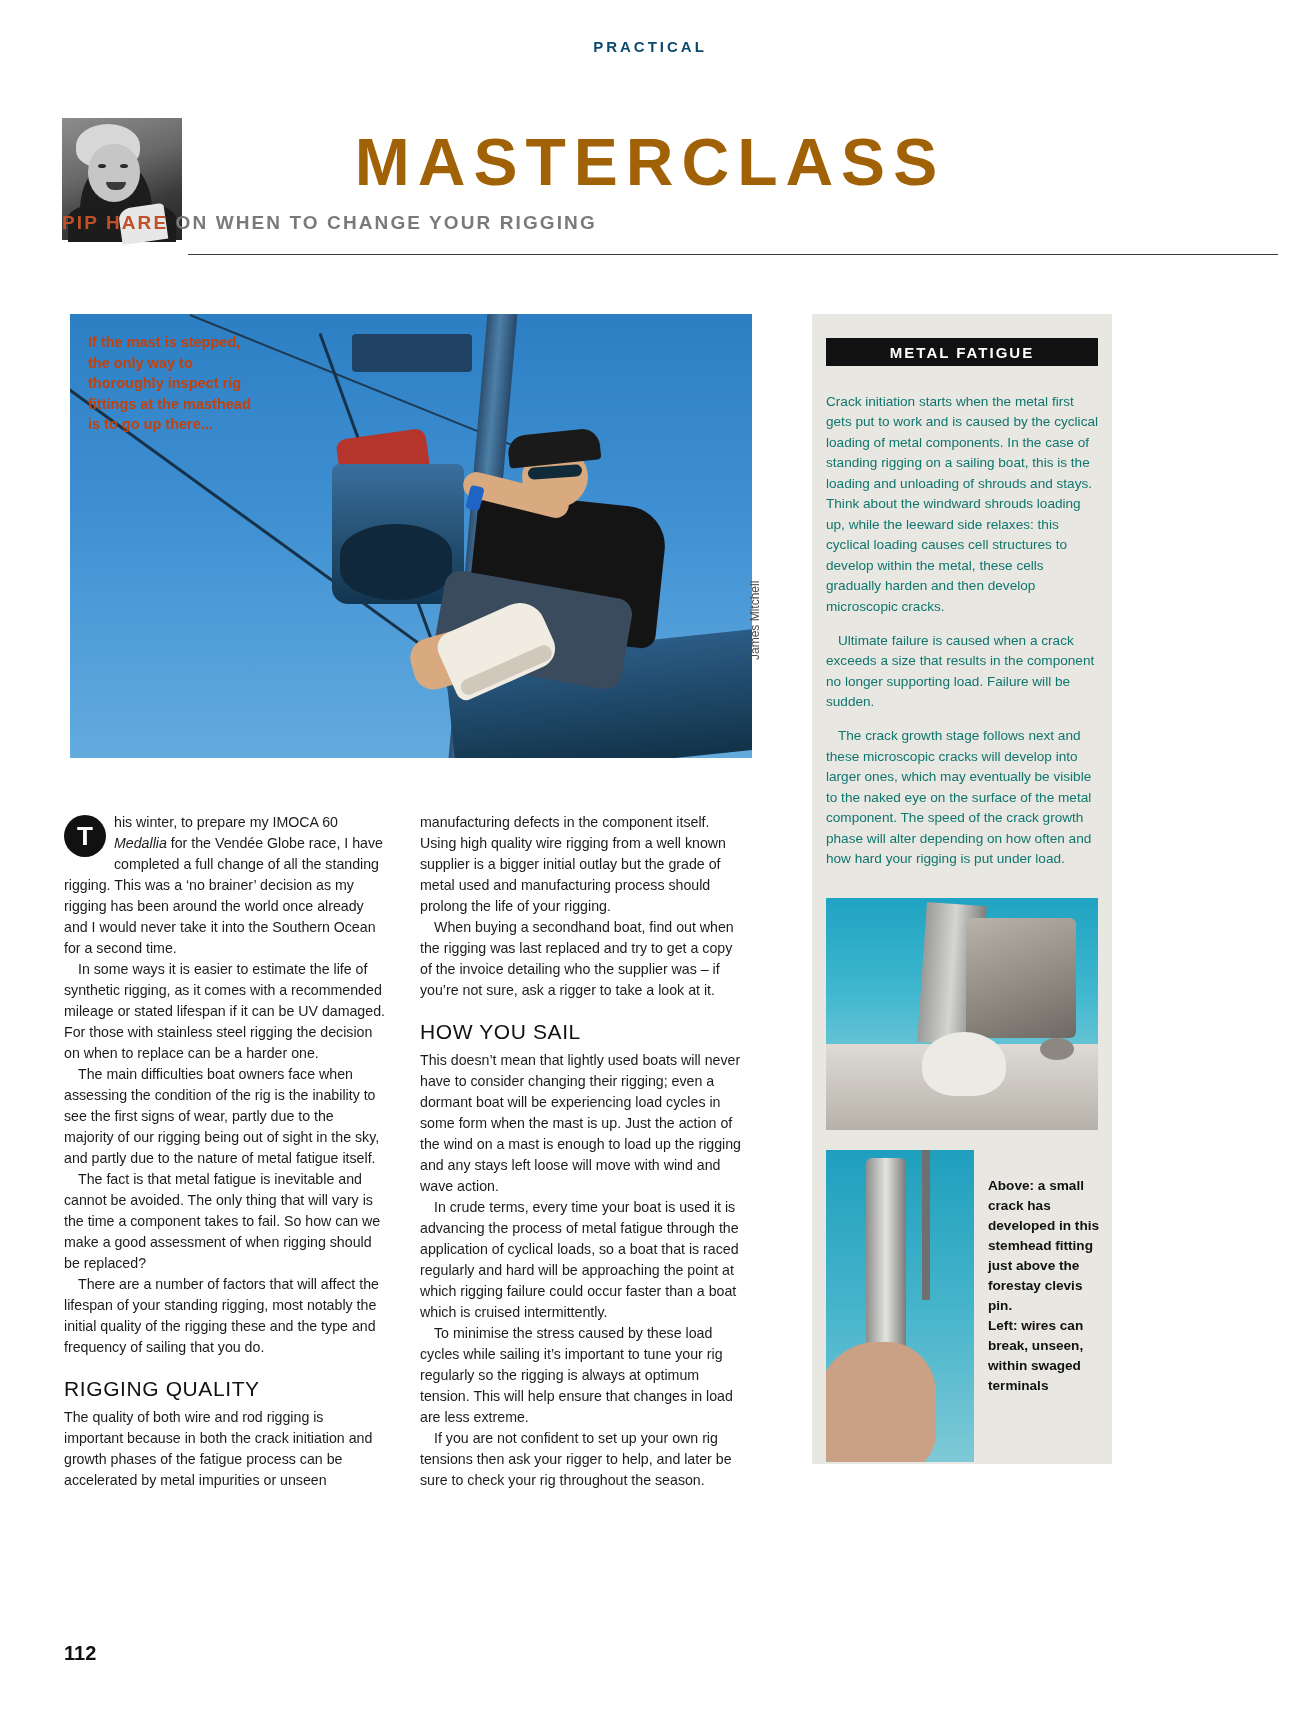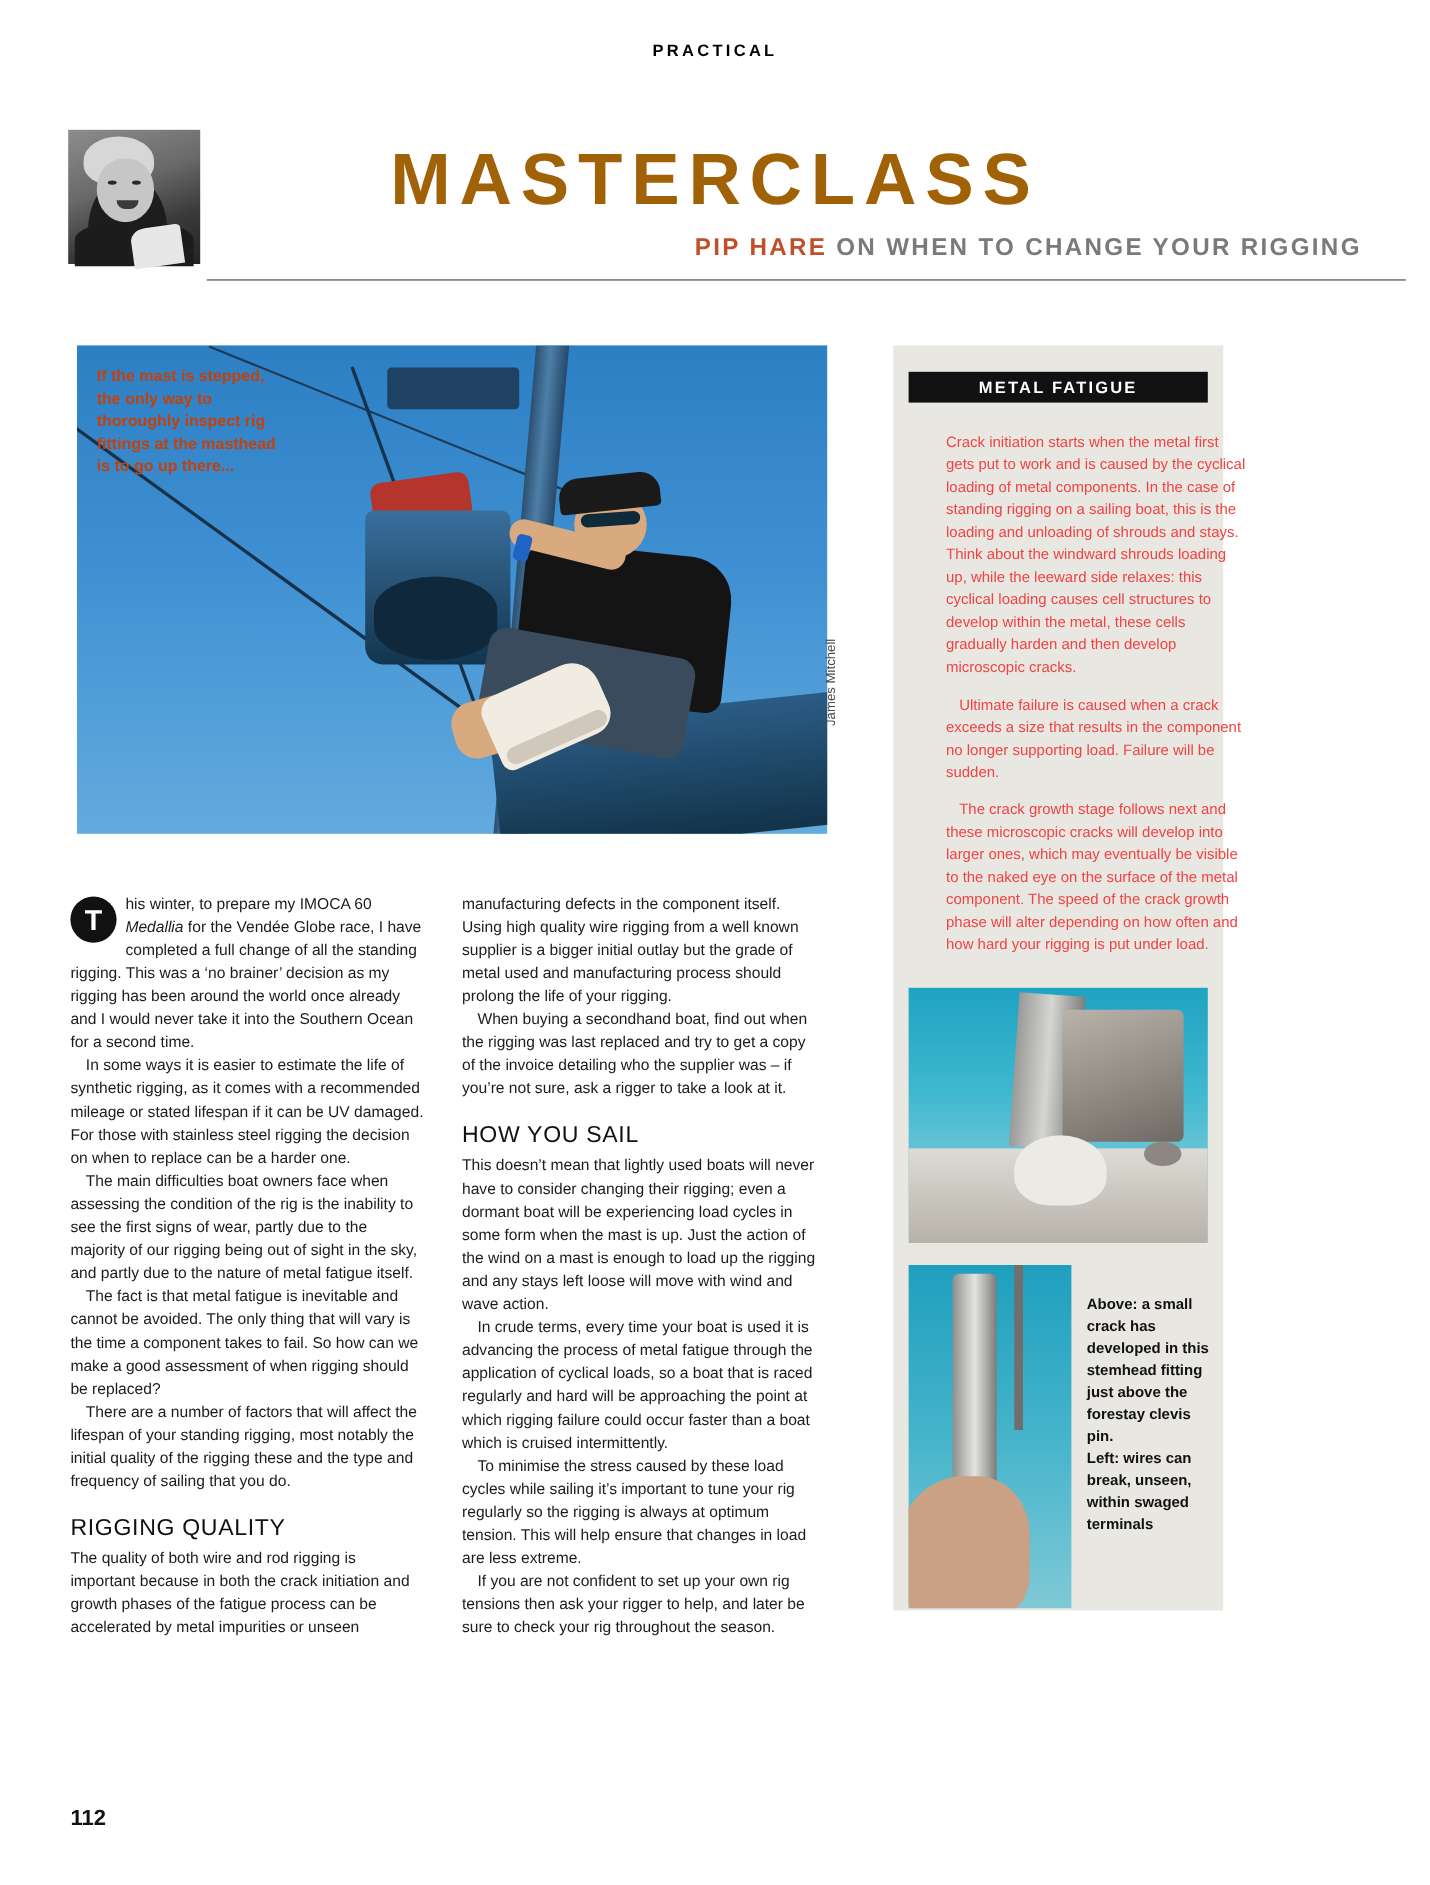--- a/index.html
+++ b/index.html
@@ -11,21 +11,21 @@
     position:relative;
     overflow:hidden;
   }
   .page { position:absolute; inset:0; }
 
   
   .kicker {
     position:absolute; top:38px; left:0; width:100%;
     text-align:center;
     font-size:15px; font-weight:bold; letter-spacing:3px;
-    color:#000000;
+    color:#0c4a6e;
   }
   .masthead { position:absolute; top:118px; left:62px; width:1176px; height:150px; }
   .author-photo {
     position:absolute; left:0; top:0; width:120px; height:122px;
     background:
       radial-gradient(circle at 42% 36%, #f0efee 0 16%, rgba(240,239,238,0) 17%),
       radial-gradient(ellipse at 45% 75%, #1d1d1f 0 38%, rgba(29,29,31,0) 39%),
       linear-gradient(160deg,#8e8d8b 0%, #6a6967 40%, #3b3a39 70%, #232322 100%);
     filter:grayscale(1);
   }
@@ -56,22 +56,22 @@
   }
 
   .title {
     position:absolute; left:0; top:6px; width:100%;
     text-align:center;
     font-size:66px; font-weight:bold; letter-spacing:8px;
     color:#a16207;
   }
   .subtitle {
     position:absolute; left:0; top:94px; width:100%;
-    text-align:right;
-    font-size:22px; font-weight:bold; letter-spacing:2.1px;
+    text-align:left;
+    font-size:19px; font-weight:bold; letter-spacing:2.1px;
     color:#7a7a78;
   }
   .subtitle .name { color:#c0502a; }
   .rule {
     position:absolute; left:126px; top:136px; width:1090px; height:1px;
     background:#3c3c3c;
   }
 
   
   .hero {
@@ -192,21 +192,21 @@
     background:#e9e7e2;
   }
   .rail-head {
     position:absolute; left:826px; top:338px; width:272px; height:28px;
     background:#111; color:#fff;
     font-size:15px; font-weight:bold; letter-spacing:2px;
     display:flex; align-items:center; justify-content:center;
   }
   .rail-body {
     position:absolute; left:826px; top:378px; width:272px;
-    font-size:13.6px; line-height:20.5px; color:#ef4444;margin-left:34px;
+    font-size:13.6px; line-height:20.5px; color:#0f766e;
   }
   .rail-body p + p { text-indent:12px; }
 
   .rail-photo1 {
     position:absolute; left:826px; top:898px; width:272px; height:232px;
     background:linear-gradient(180deg,#1fa3c2 0%, #3fb7cf 40%, #9fd6dd 100%);
     overflow:hidden;
   }
   .rail-photo1 .plate {
     position:absolute; left:96px; top:6px; width:60px; height:140px;

